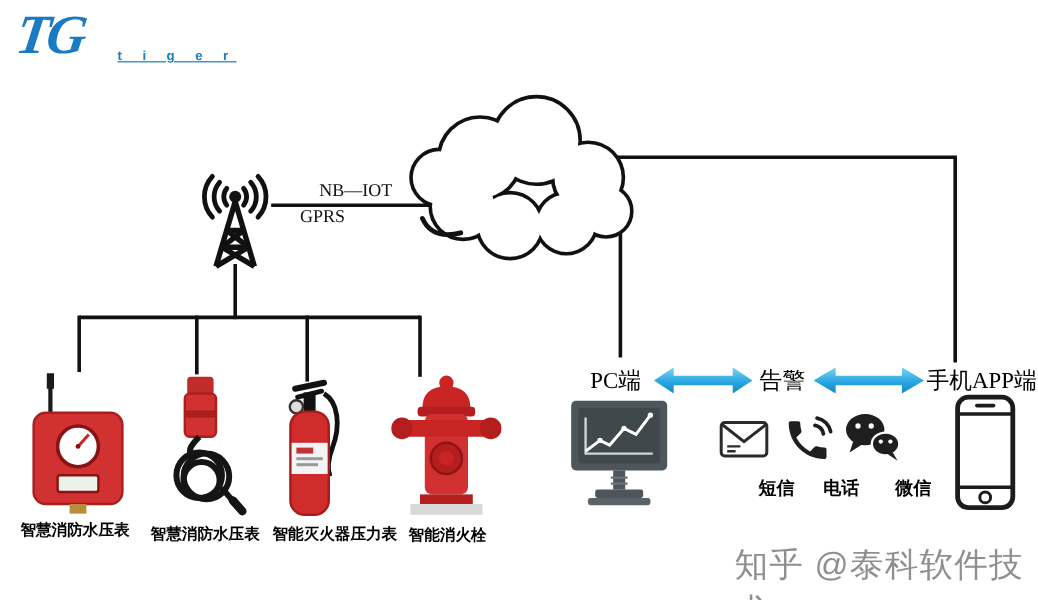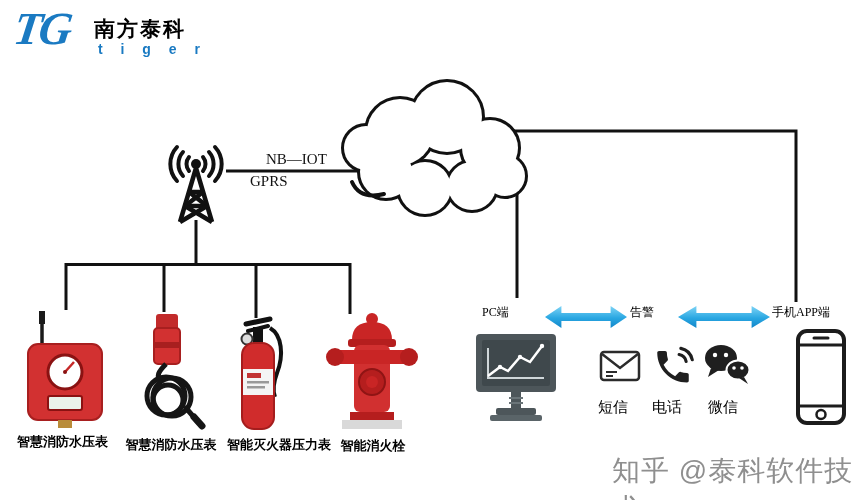--- a/index.html
+++ b/index.html
@@ -9,28 +9,28 @@
   }
   .abs{position:absolute;}
   .serif{font-family:"Liberation Serif", serif;}
   
   .logo-tg{
     font-family:"Liberation Serif", serif;
     font-style:italic;font-weight:900;font-size:46px;line-height:46px;
     color:#1a7ac2;transform:skewX(-8deg);letter-spacing:-3px;
   }
   .logo-brand{font-size:21px;font-weight:bold;color:#000;letter-spacing:2px;}
-  .logo-sub{font-size:14px;color:#1a7ac2;letter-spacing:7px;font-weight:bold;}
+  .logo-sub{font-size:11px;color:#1a7ac2;letter-spacing:7px;font-weight:bold;text-decoration:underline;}
   
   .netlbl{font-size:15px;color:#111;}
   
   .cloud-text{font-size:21px;font-weight:bold;color:#3d5cc5;letter-spacing:5px;}
   
-  .termlbl{font-size:12px;color:#000;text-align:left;}
-  .chanlbl{font-size:15px;font-weight:normal;color:#000;text-align:left;}
+  .termlbl{font-size:19px;color:#000;text-align:center;}
+  .chanlbl{font-size:15px;font-weight:bold;color:#000;text-align:right;margin-left:20px;}
   .devlbl{font-size:13px;font-weight:bold;color:#000;text-align:center;white-space:nowrap;}
   
   .darrow{
     height:22px;background:linear-gradient(180deg,#7ed4f6 0%,#29a7e2 55%,#1286c9 100%);
     clip-path:polygon(0 50%,20% 0,20% 32%,80% 32%,80% 0,100% 50%,80% 100%,80% 68%,20% 68%,20% 100%);
   }
   .watermark{font-size:28px;color:#8f8f8f;letter-spacing:1px;}
   svg{display:block;}
 </style>
 </head>
@@ -69,21 +69,20 @@
       <circle cx="472" cy="186" r="24"></circle>
       <circle cx="425" cy="188" r="26"></circle>
       <circle cx="386" cy="172" r="26"></circle>
       <circle cx="366" cy="148" r="22"></circle>
     </g>
     <path d="M352 182 Q360 200 384 194" stroke="#111" stroke-width="4" fill="none" stroke-linecap="round"></path>
   </svg>
 
   <div class="abs" style="left:12px;top:4px;width:220px;height:56px;">
     <span class="abs logo-tg" style="left:2px;top:2px;">TG</span>
-    <span class="abs logo-brand" style="left:82px;top:11px;">南方泰科</span>
     <span class="abs logo-sub" style="left:86px;top:37px;">t i g e r</span>
   </div>
 
   <svg class="abs" style="left:148px;top:144px;" width="96" height="80" viewBox="0 0 96 80">
     <g stroke="#111" stroke-width="4" fill="none" stroke-linecap="round">
       <path d="M41 13 A11 11 0 0 0 41 27"></path>
       <path d="M35 8  A18 18 0 0 0 35 32"></path>
       <path d="M29 3  A25 25 0 0 0 29 37"></path>
       <path d="M55 13 A11 11 0 0 1 55 27"></path>
       <path d="M61 8  A18 18 0 0 1 61 32"></path>

